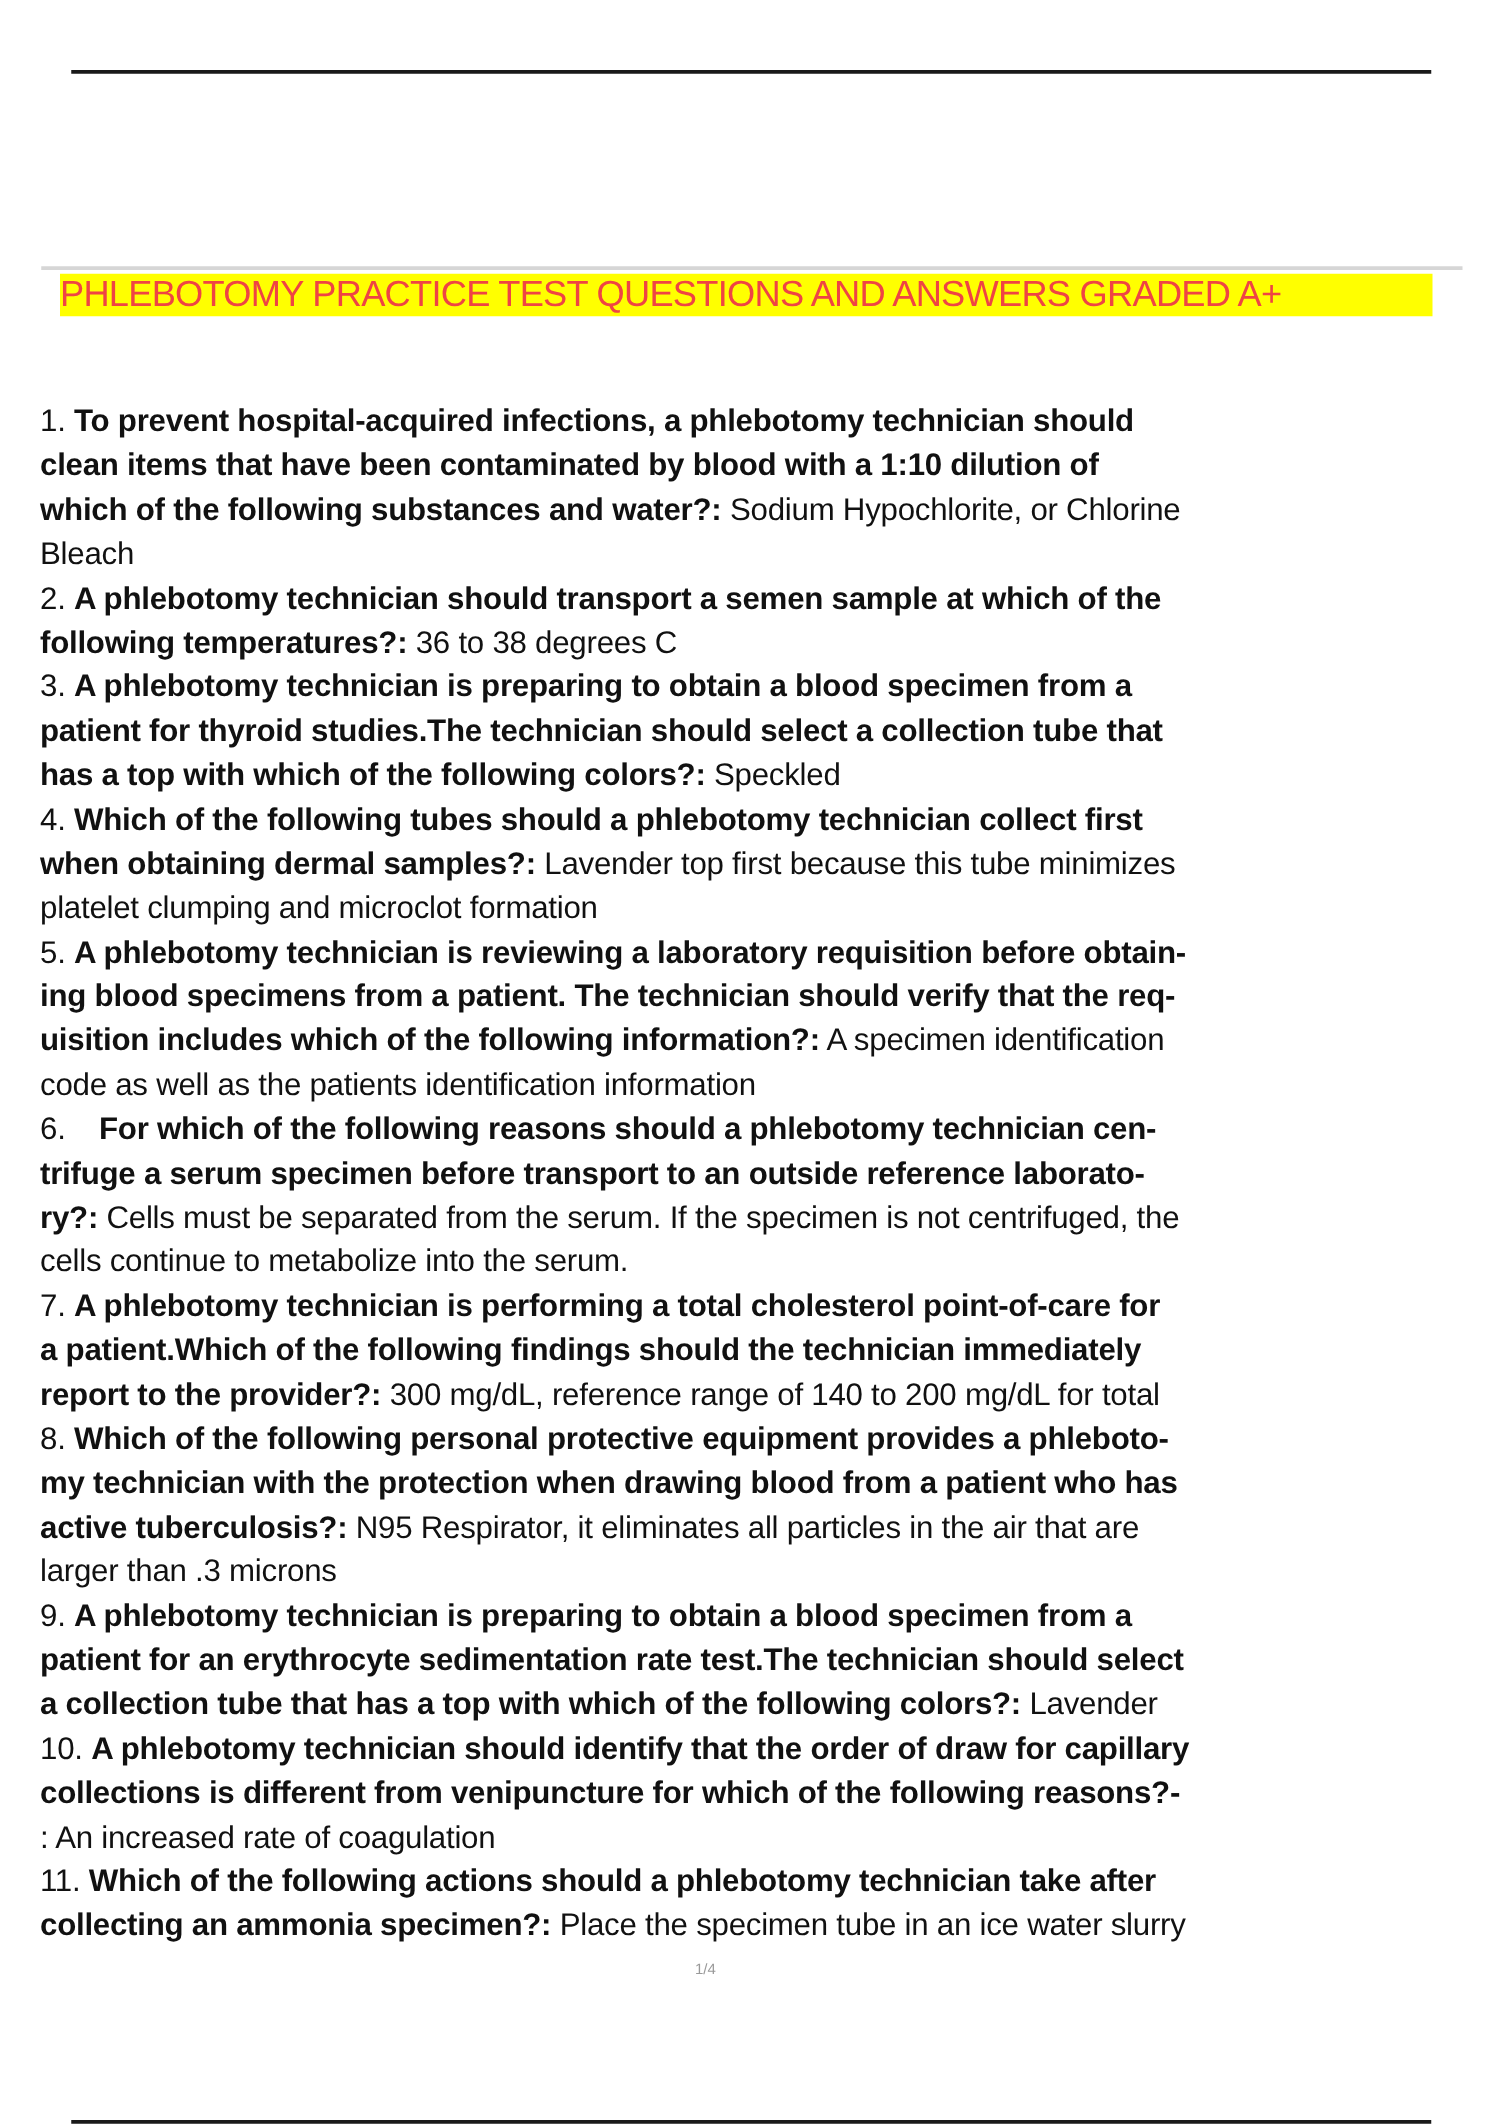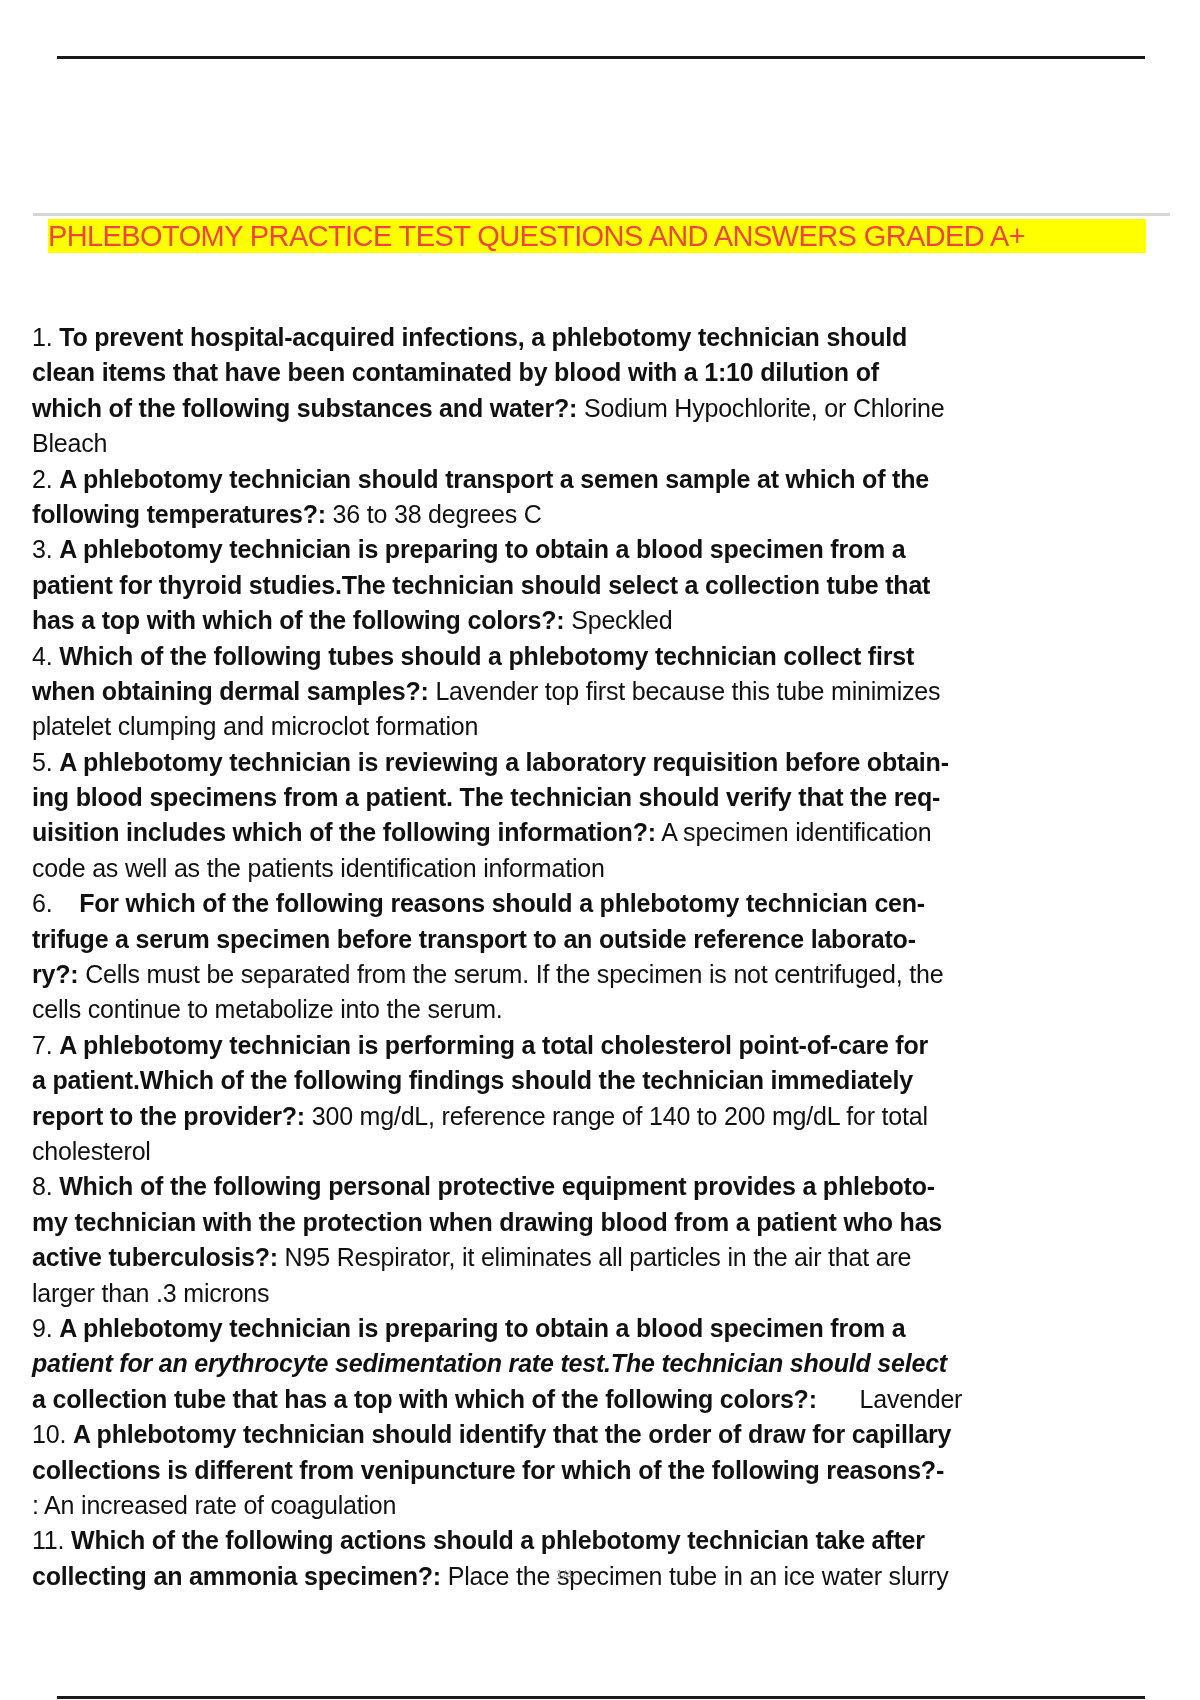--- a/index.html
+++ b/index.html
@@ -39,28 +39,27 @@
     <div class="line"><span class="b" style="white-space: pre;">ing blood specimens from a patient. The technician should verify that the req-</span></div>
     <div class="line"><span class="b" style="white-space: pre;">uisition includes which of the following information?:</span><span class="r" style="white-space: pre;"> A specimen identification</span></div>
     <div class="line"><span class="r" style="white-space: pre;">code as well as the patients identification information</span></div>
     <div class="line"><span class="r" style="white-space: pre;">6. </span><span class="b" style="white-space: pre; margin-left: 20px;">For which of the following reasons should a phlebotomy technician cen-</span></div>
     <div class="line"><span class="b" style="white-space: pre;">trifuge a serum specimen before transport to an outside reference laborato-</span></div>
     <div class="line"><span class="b" style="white-space: pre;">ry?:</span><span class="r" style="white-space: pre;"> Cells must be separated from the serum. If the specimen is not centrifuged, the</span></div>
     <div class="line"><span class="r" style="white-space: pre;">cells continue to metabolize into the serum.</span></div>
     <div class="line"><span class="r" style="white-space: pre;">7. </span><span class="b" style="white-space: pre;">A phlebotomy technician is performing a total cholesterol point-of-care for</span></div>
     <div class="line"><span class="b" style="white-space: pre;">a patient.Which of the following findings should the technician immediately</span></div>
     <div class="line"><span class="b" style="white-space: pre;">report to the provider?:</span><span class="r" style="white-space: pre;"> 300 mg/dL, reference range of 140 to 200 mg/dL for total</span></div>
-    <div class="line"><span class="r" style="white-space: pre;">cholesterol</span></div>
     <div class="line"><span class="r" style="white-space: pre;">8. </span><span class="b" style="white-space: pre;">Which of the following personal protective equipment provides a phleboto-</span></div>
     <div class="line"><span class="b" style="white-space: pre;">my technician with the protection when drawing blood from a patient who has</span></div>
     <div class="line"><span class="b" style="white-space: pre;">active tuberculosis?:</span><span class="r" style="white-space: pre;"> N95 Respirator, it eliminates all particles in the air that are</span></div>
     <div class="line"><span class="r" style="white-space: pre;">larger than .3 microns</span></div>
     <div class="line"><span class="r" style="white-space: pre;">9. </span><span class="b" style="white-space: pre;">A phlebotomy technician is preparing to obtain a blood specimen from a</span></div>
-    <div class="line"><span class="b" style="white-space: pre; font-style: italic;">patient for an erythrocyte sedimentation rate test.The technician should select</span></div>
-    <div class="line"><span class="b" style="white-space: pre;">a collection tube that has a top with which of the following colors?:</span><span class="r" style="white-space: pre; margin-left: 36px;"> Lavender</span></div>
+    <div class="line"><span class="b" style="white-space: pre;">patient for an erythrocyte sedimentation rate test.The technician should select</span></div>
+    <div class="line"><span class="b" style="white-space: pre;">a collection tube that has a top with which of the following colors?:</span><span class="r" style="white-space: pre;"> Lavender</span></div>
     <div class="line"><span class="r" style="white-space: pre;">10. </span><span class="b" style="white-space: pre;">A phlebotomy technician should identify that the order of draw for capillary</span></div>
     <div class="line"><span class="b" style="white-space: pre;">collections is different from venipuncture for which of the following reasons?-</span></div>
     <div class="line"><span class="r" style="white-space: pre;">: An increased rate of coagulation</span></div>
     <div class="line"><span class="r" style="white-space: pre;">11. </span><span class="b" style="white-space: pre;">Which of the following actions should a phlebotomy technician take after</span></div>
     <div class="line"><span class="b" style="white-space: pre;">collecting an ammonia specimen?:</span><span class="r" style="white-space: pre; text-align: right;"> Place the specimen tube in an ice water slurry</span></div>
   </div>
 
 <div class="pagenum">1/4</div>
 <div class="rule-bottom"></div>
 

